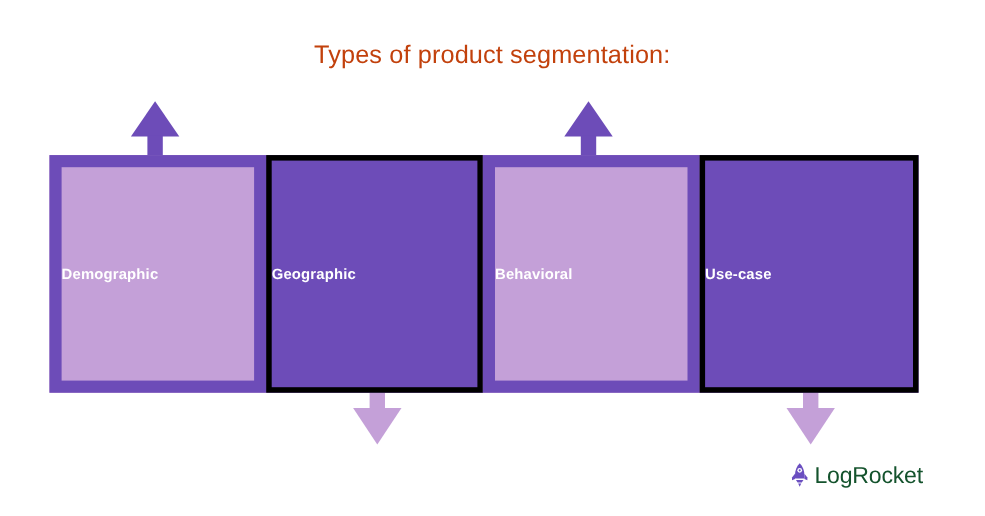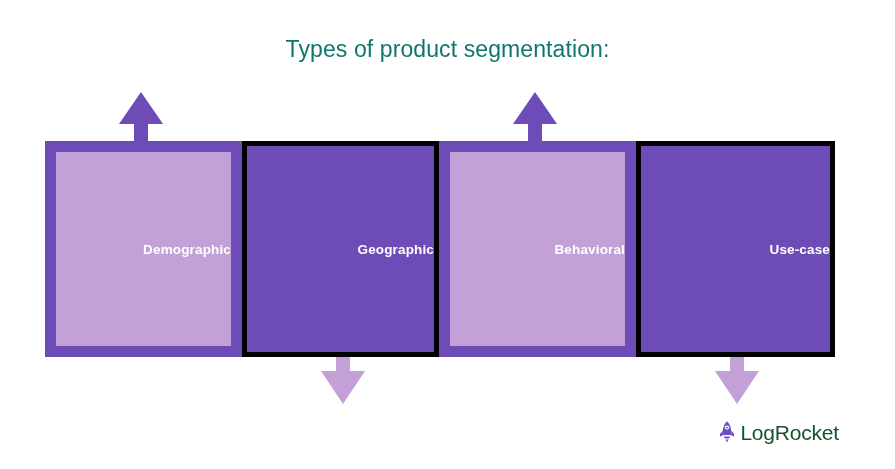--- a/index.html
+++ b/index.html
@@ -20,21 +20,21 @@
   }
 
   
   #diagram-title {
     position: absolute;
     left: 0;
     top: 36px;
     width: 895px;
     text-align: center;
     font-size: 23px;
-    color: #0f766e;
+    color: #c2410c;
     letter-spacing: 0.1px;
     white-space: nowrap;
   }
 
   
   .arrow-up {
     position: absolute;
     width: 44px;
     height: 62px;
     top: 92px;
@@ -105,21 +105,21 @@
     background: #6d4cb8;
     border: 5px solid #000000;
   }
 
   .seg-label {
     position: absolute;
     left: 0;
     top: 50%;
     transform: translateY(-50%);
     width: 100%;
-    text-align: right;
+    text-align: left;
     color: #ffffff;
     font-size: 13.5px;
     font-weight: bold;
     letter-spacing: 0.15px;
     white-space: nowrap;
   }
 
   
   #brand {
     position: absolute;

